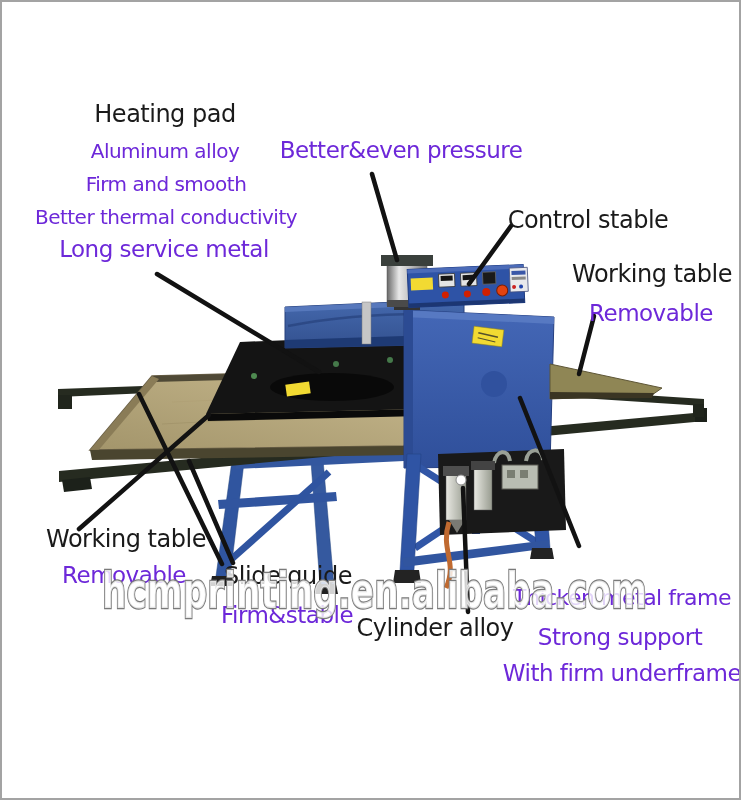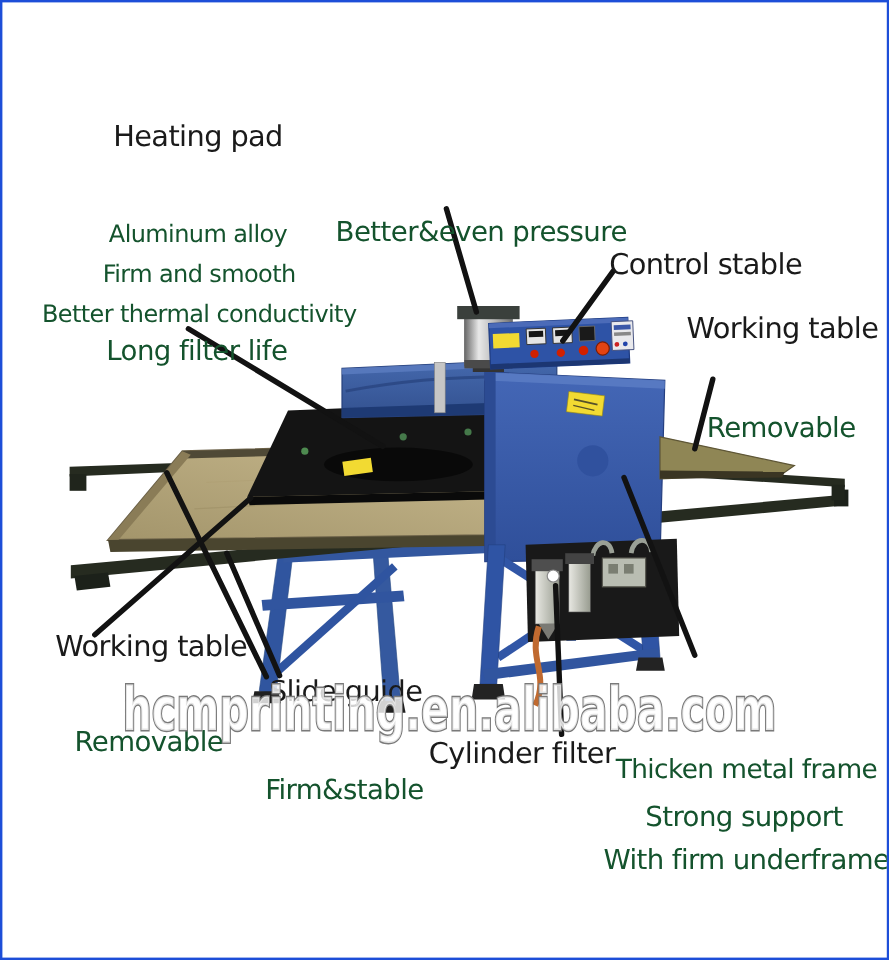--- a/index.html
+++ b/index.html
@@ -1,27 +1,27 @@
 <!DOCTYPE html>
 <html><head>
 <meta charset="utf-8">
 <style>
   html,body{margin:0;padding:0;background:#fff;}
   .stage{
     position:relative;width:741px;height:800px;background:#ffffff;
-    border:2px solid #1d4ed8;box-sizing:border-box;overflow:hidden;
+    border:2px solid #a3a3a3;box-sizing:border-box;overflow:hidden;
     font-family:"DejaVu Sans","Liberation Sans",sans-serif;
   }
   .machine-svg,.wm-svg{position:absolute;left:0;top:0;}
   .lbl{
     position:absolute;text-align:center;line-height:1.12;
     letter-spacing:-0.5px;white-space:nowrap;
   }
   .black{color:#1a1a1a;}
-  .red{color:#14532d;margin-top:44px;}
+  .red{color:#6d28d9;}
   .f24{font-size:24px;}
   .f23{font-size:23px;}
   .f22{font-size:22px;}
   .f20{font-size:20px;}
 </style>
 </head>
 <body>
 
 <div class="stage">
 
@@ -181,36 +181,36 @@
       <line x1="231" y1="561" x2="187" y2="459"></line>
       <line x1="518" y1="396" x2="577" y2="544"></line>
       <line x1="461" y1="486" x2="466" y2="610"></line>
     </g>
   </svg>
 
   <div class="lbl black f24" style="left:63px;top:99px;width:200px;">Heating pad</div>
   <div class="lbl red f20" style="left:43px;top:138px;width:240px;">Aluminum alloy</div>
   <div class="lbl red f20" style="left:44px;top:171px;width:240px;">Firm and smooth</div>
   <div class="lbl red f20" style="left:24px;top:204px;width:280px;">Better thermal conductivity</div>
-  <div class="lbl red f23" style="left:42px;top:235px;width:240px;">Long filter life</div>
+  <div class="lbl red f23" style="left:42px;top:235px;width:240px;">Long service metal</div>
 
   <div class="lbl red f23" style="left:274px;top:136px;width:250px;">Better&amp;even pressure</div>
 
   <div class="lbl black f24" style="left:486px;top:205px;width:200px;">Control stable</div>
 
   <div class="lbl black f24" style="left:550px;top:259px;width:200px;">Working table</div>
   <div class="lbl red f23" style="left:549px;top:299px;width:200px;">Removable</div>
 
   <div class="lbl black f24" style="left:24px;top:524px;width:200px;">Working table</div>
   <div class="lbl red f23" style="left:22px;top:561px;width:200px;">Removable</div>
 
   <div class="lbl red f23" style="left:185px;top:601px;width:200px;">Firm&amp;stable</div>
   <div class="lbl black f24" style="left:186px;top:561px;width:200px;">Slide guide</div>
 
-  <div class="lbl black f24" style="left:333px;top:613px;width:200px;">Cylinder filter</div>
+  <div class="lbl black f24" style="left:333px;top:613px;width:200px;">Cylinder alloy</div>
 
   <div class="lbl red f22" style="left:495px;top:584px;width:250px;">Thicken metal frame</div>
   <div class="lbl red f23" style="left:493px;top:623px;width:250px;">Strong support</div>
   <div class="lbl red f23" style="left:485px;top:659px;width:270px;">With firm underframe</div>
 
   <svg class="wm-svg" width="741" height="800" viewBox="0 0 741 800" style="pointer-events:none;">
     <text x="100" y="606" textLength="545" lengthAdjust="spacingAndGlyphs" font-family="DejaVu Sans, Liberation Sans, sans-serif" font-size="50" font-weight="bold" fill="#ffffff" fill-opacity="0.8" stroke="#7a7a7a" stroke-width="2.4" style="paint-order:stroke fill;">hcmprinting.en.alibaba.com</text>
   </svg>
 
 </div>

